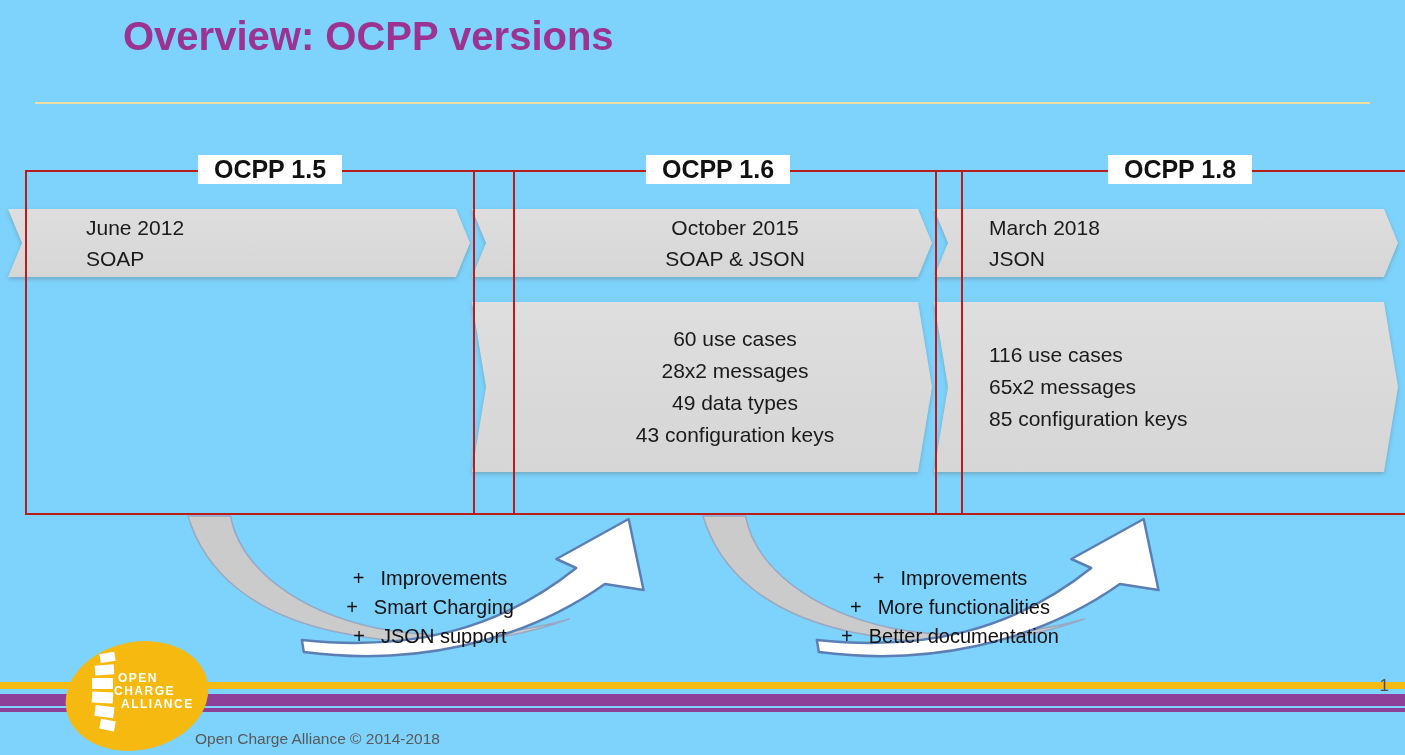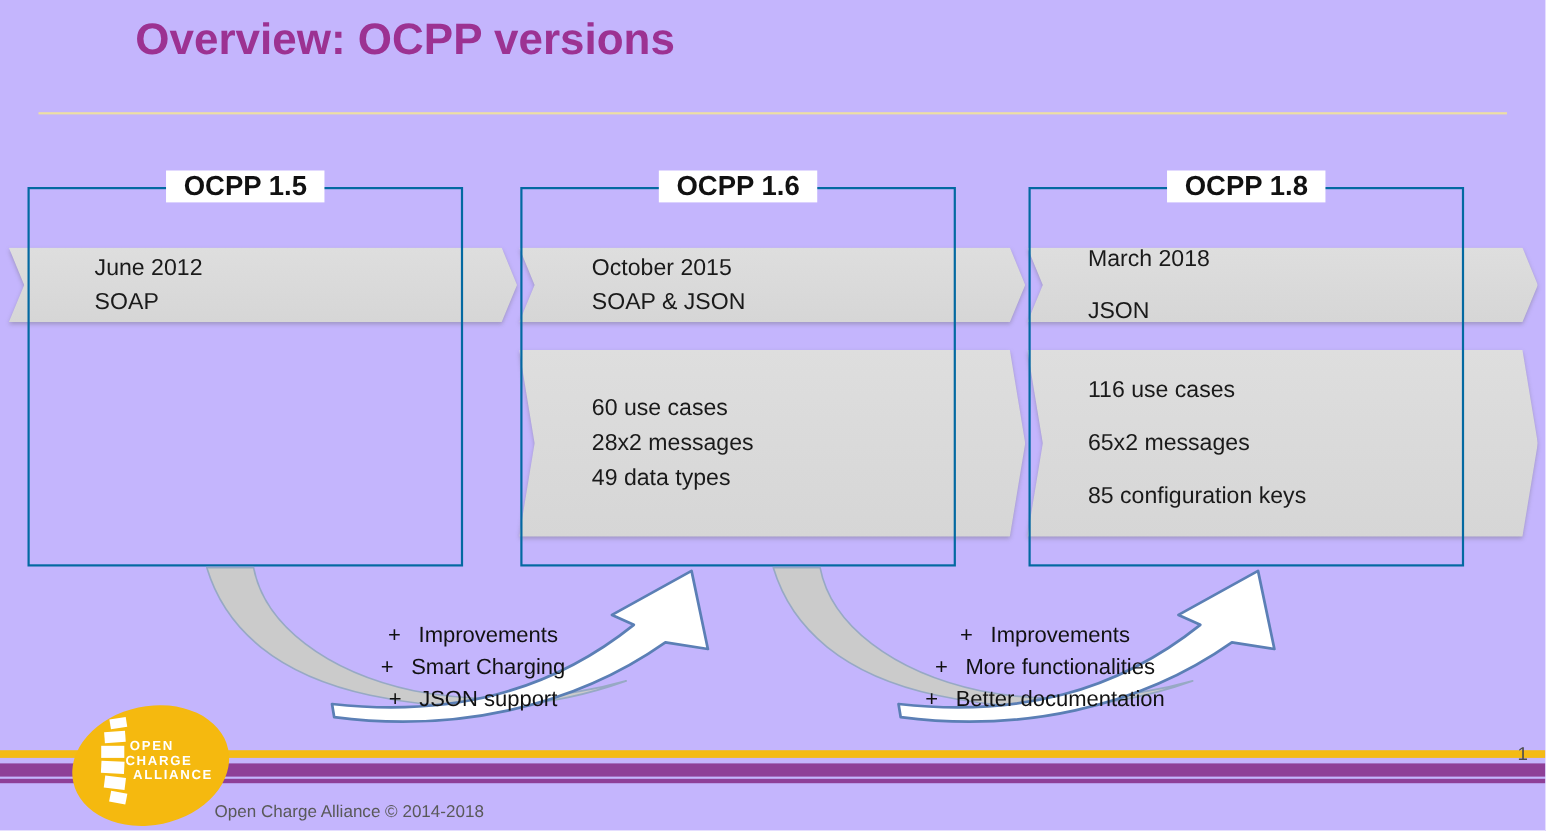--- a/index.html
+++ b/index.html
@@ -2,21 +2,21 @@
 <html><head>
 <meta charset="utf-8">
 <style>
   * { margin: 0; padding: 0; box-sizing: border-box; }
   html, body { background: #ffffff; }
   body { font-family: "Liberation Sans", sans-serif; }
   .slide {
     position: relative;
     width: 1405px;
     height: 755px;
-    background: #c4b5fd;
+    background: #7dd3fc;
     overflow: hidden;
   }
 
   
   .slide-title {
     position: absolute;
     left: 123px; top: 14px;
     font-size: 40px;
     font-weight: bold;
     color: #9C3292;
@@ -26,22 +26,22 @@
     position: absolute;
     left: 35px; top: 102px;
     width: 1335px; height: 2px;
     background: #EDDFA3;
   }
 
   
   .frame {
     position: absolute;
     top: 170px;
-    width: 396px; height: 345px;
-    border: 2px solid #0369a1;
+    width: 490px; height: 345px;
+    border: 2px solid #b91c1c;
     z-index: 3;
   }
   .frame-1 { left: 25px; }
   .frame-2 { left: 473px; }
   .frame-3 { left: 935px; }
   .column-title {
     position: absolute;
     top: -17px; left: 50%;
     transform: translateX(-50%);
     background: #ffffff;
@@ -51,39 +51,38 @@
     color: #111111;
     white-space: nowrap;
     z-index: 5;
   }
 
   
   .chev-wrap {
     position: absolute;
     z-index: 2;
     filter: drop-shadow(0 2px 2px rgba(90,90,90,0.35));
-    margin-top: 16px;
   }
   .chev {
     width: 100%; height: 100%;
     background: linear-gradient(#DEDEDE, #D6D6D6);
     clip-path: polygon(0 0, calc(100% - 14px) 0, 100% 50%, calc(100% - 14px) 100%, 0 100%, 14px 50%);
     display: flex;
     flex-direction: column;
     justify-content: center;
     color: #1A1A1A;
   }
   .row-release { top: 209px; height: 68px; }
   .row-features { top: 302px; height: 170px; }
   .b1 { left: 8px;   width: 462px; }
   .b2 { left: 472px; width: 460px; }
   .b3 { left: 934px; width: 464px; }
   .pad1 { padding-left: 78px; }
-  .pad2 { padding-left: 66px; }
-  .pad3 { padding-left: 55px; gap: 16px; }
+  .pad2 { padding-left: 66px; text-align: center; }
+  .pad3 { padding-left: 55px; }
   .release-line { font-size: 21px; line-height: 31px; }
   .feature-line { font-size: 21px; line-height: 32px; }
 
   
   .arrow-svg {
     position: absolute;
     top: 514px;
     width: 515px; height: 142px;
     z-index: 6;
     overflow: visible;
@@ -158,20 +157,21 @@
       <div class="release-line">March 2018</div>
       <div class="release-line">JSON</div>
     </div>
   </div>
 
   <div class="chev-wrap row-features b2">
     <div class="chev pad2">
       <div class="feature-line">60 use cases</div>
       <div class="feature-line">28x2 messages</div>
       <div class="feature-line">49 data types</div>
+      <div class="feature-line">43 configuration keys</div>
     </div>
   </div>
   <div class="chev-wrap row-features b3">
     <div class="chev pad3">
       <div class="feature-line">116 use cases</div>
       <div class="feature-line">65x2 messages</div>
       <div class="feature-line">85 configuration keys</div>
     </div>
   </div>
 

